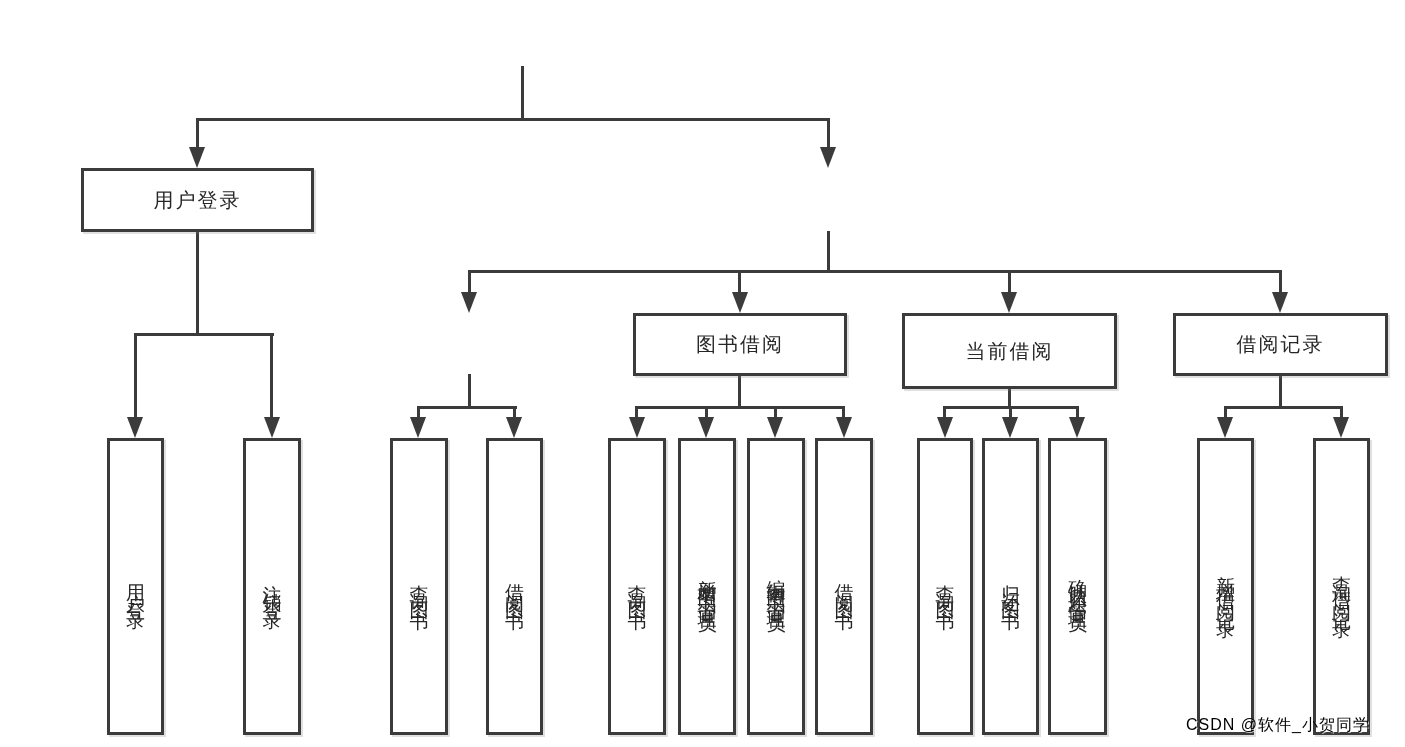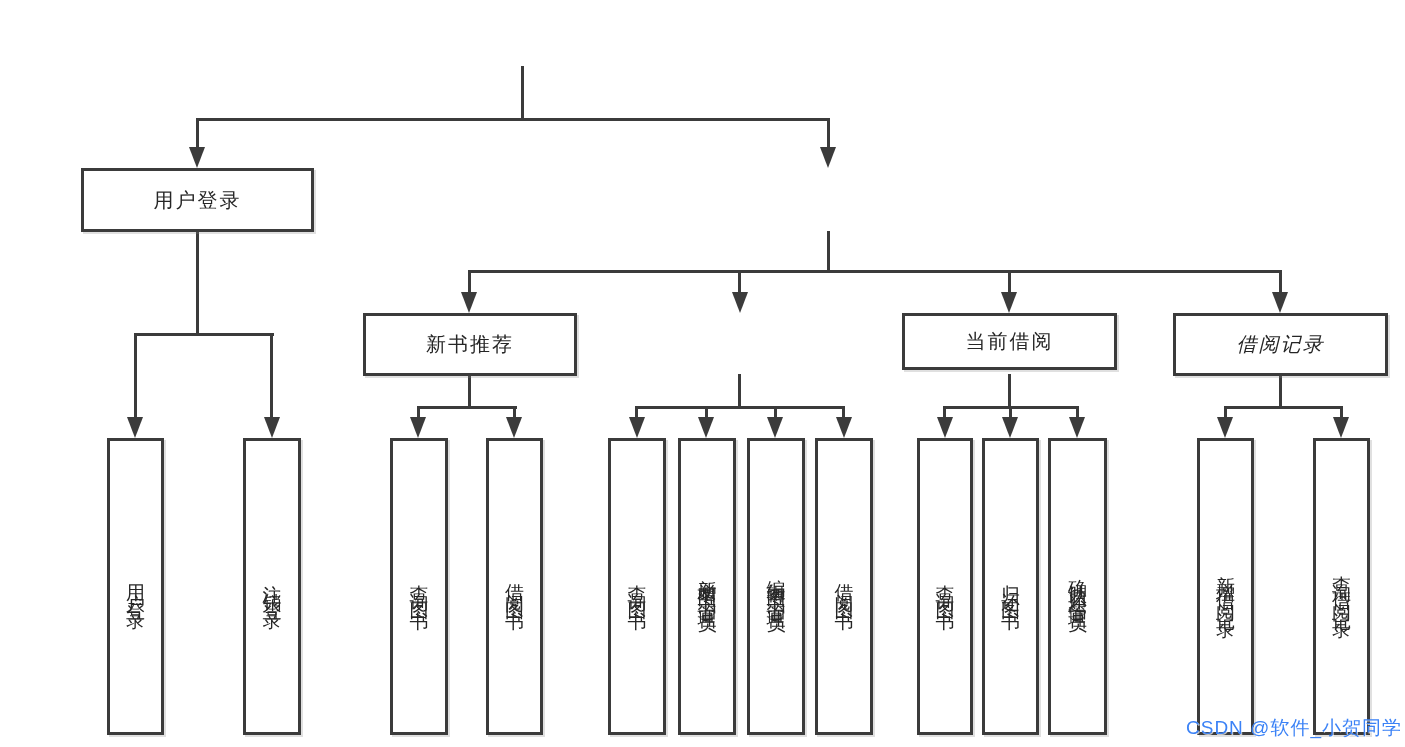--- a/index.html
+++ b/index.html
@@ -54,39 +54,39 @@
     width: 0; height: 0;
     border-left: 8px solid transparent;
     border-right: 8px solid transparent;
     border-top: 21px solid #3b3b3b;
     z-index: 1;
   }
   .watermark {
     position: absolute;
     left: 1186px;
     top: 715px;
-    font-size: 19px;
-    color: #3b82f6;
+    font-size: 16px;
+    color: #000000;
     letter-spacing: 1px;
     z-index: 5;
     text-shadow: 1px 1px 0 rgba(255,255,255,0.7);
     white-space: nowrap;
   }
 </style>
 </head>
 <body>
 
 <div class="canvas">
 
 
   <div class="hnode" style="left:81px; top:168px; width:233px; height:64px;">用户登录</div>
 
-  <div class="hnode" style="left:363px; top:313px; width:214px; height:63px;">新书推荐</div>
-  <div class="hnode" style="left:902px; top:313px; width:215px; height:57px;">当前借阅</div>
-  <div class="hnode" style="left:1173px; top:313px; width:215px; height:63px;font-style:italic;">借阅记录</div>
+  <div class="hnode" style="left:633px; top:313px; width:214px; height:63px;">图书借阅</div>
+  <div class="hnode" style="left:902px; top:313px; width:215px; height:76px;">当前借阅</div>
+  <div class="hnode" style="left:1173px; top:313px; width:215px; height:63px;">借阅记录</div>
 
   <div class="vnode" style="left:107px; width:57px;">用户登录</div>
   <div class="vnode" style="left:243px; width:58px;">注销登录</div>
 
   <div class="vnode" style="left:390px; width:58px;">查询图书</div>
   <div class="vnode" style="left:486px; width:57px;">借阅图书</div>
 
   <div class="vnode" style="left:608px; width:58px;">查询图书</div>
   <div class="vnode tight" style="left:678px; width:58px;">新增图书（管理员）</div>
   <div class="vnode tight" style="left:747px; width:58px;">编辑图书（管理员）</div>

